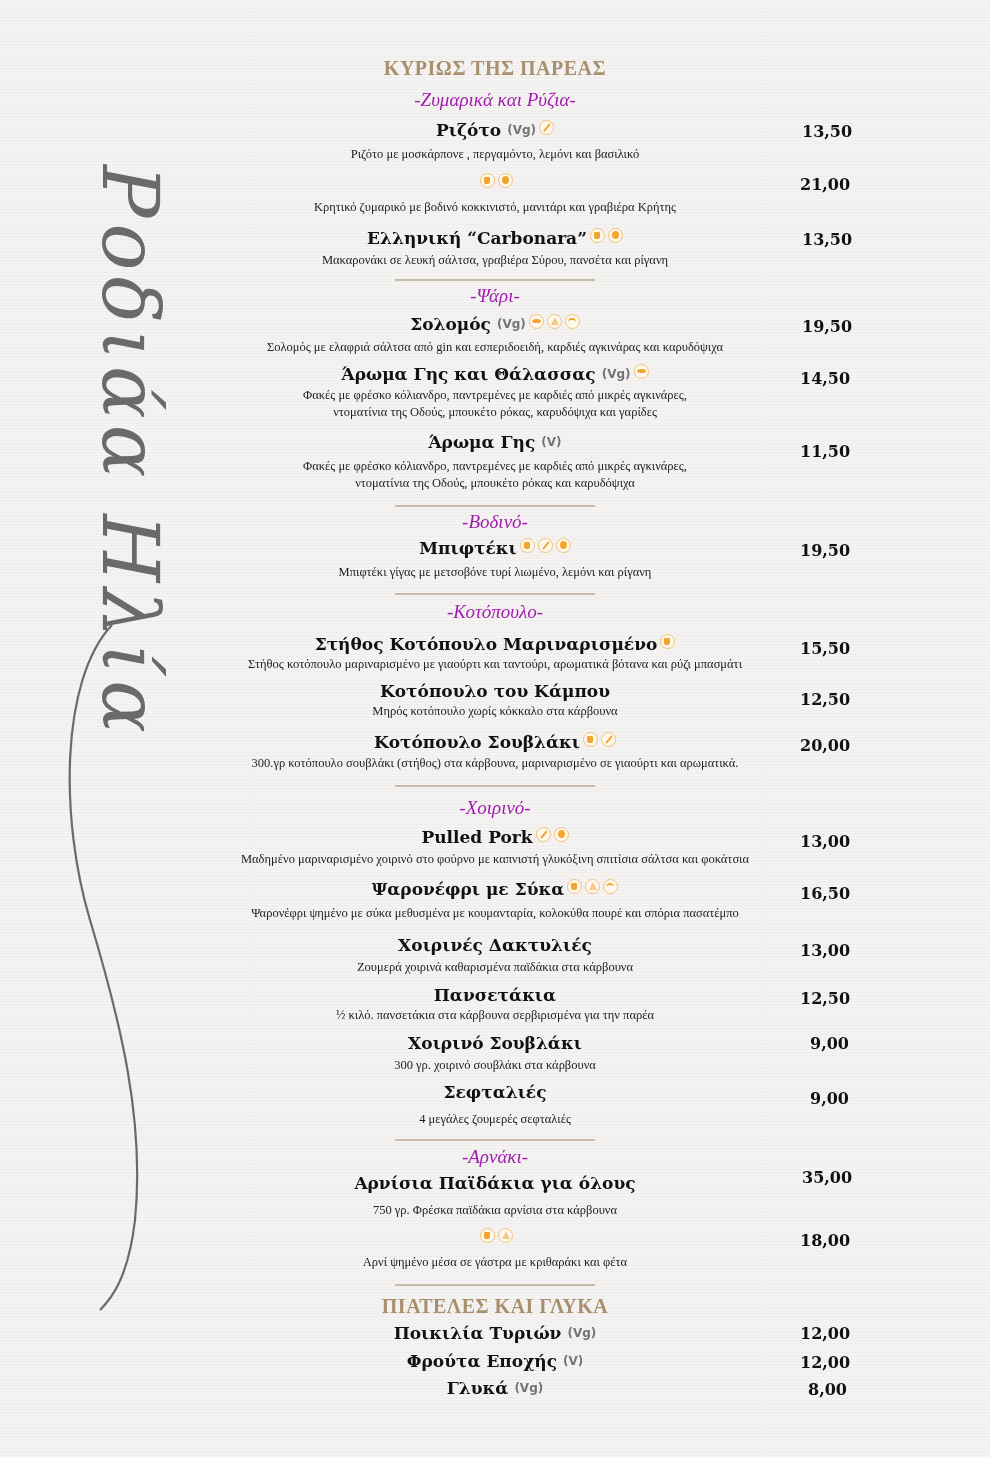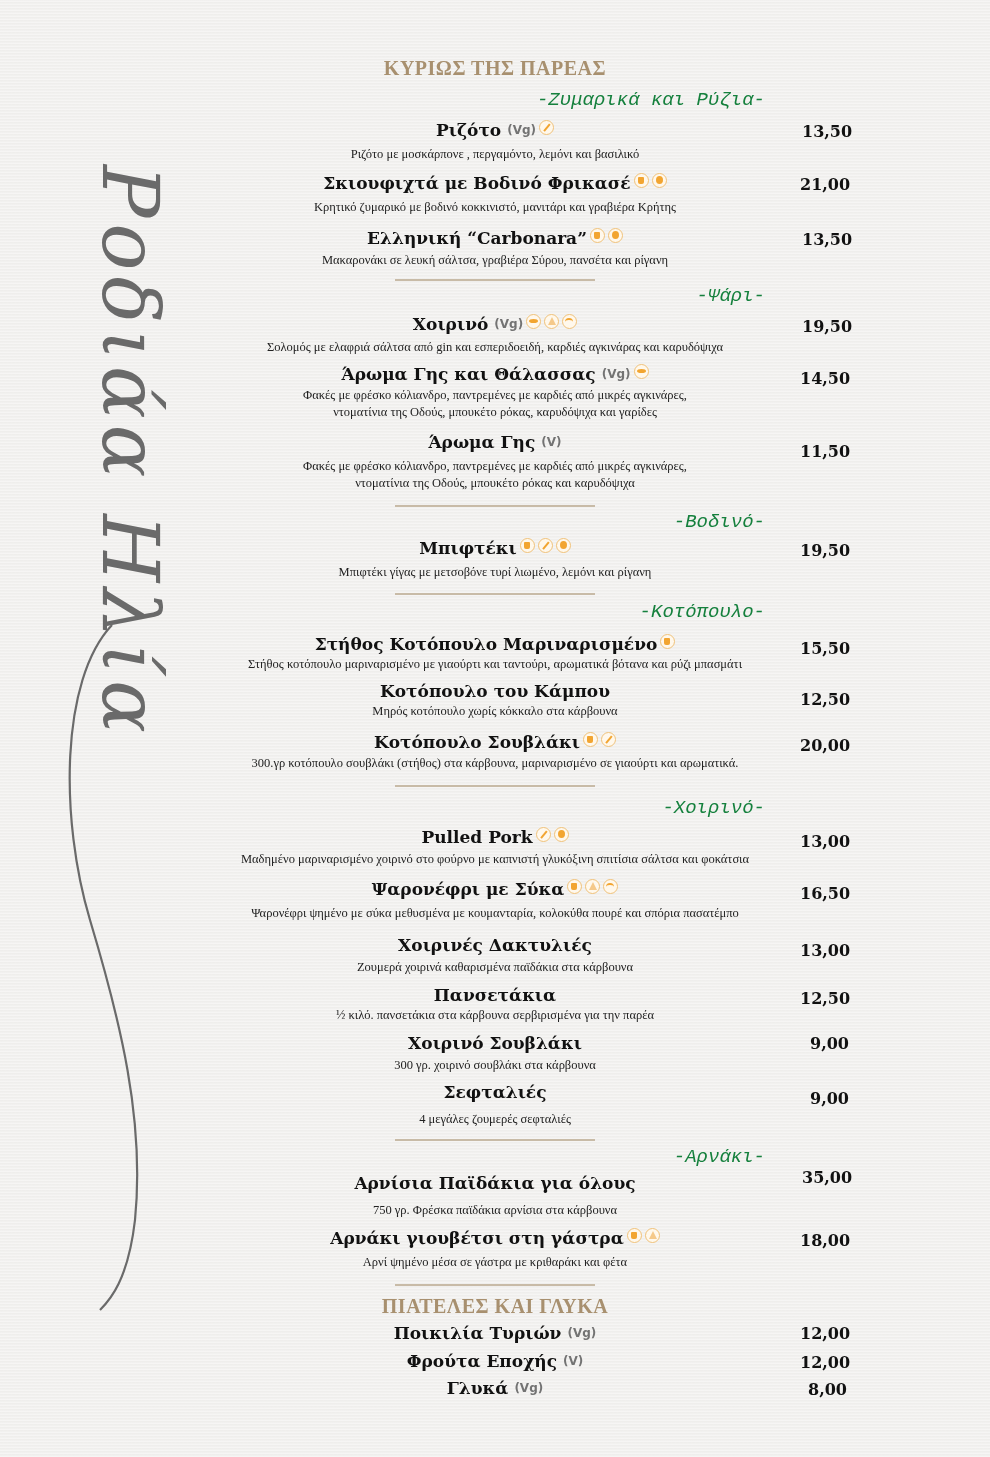--- a/index.html
+++ b/index.html
@@ -13,21 +13,21 @@
   .script{
     position:absolute;left:-150px;top:400px;width:560px;height:90px;
     transform:rotate(90deg);transform-origin:center center;
     font-family:"DejaVu Serif", serif;font-style:italic;font-size:78px;
     color:#6a6a6a;letter-spacing:6px;white-space:nowrap;line-height:90px;
   }
   .swash{position:absolute;left:0;top:600px;}
   .col{position:absolute;left:225px;width:540px;}
   .el{position:absolute;left:0;width:540px;text-align:center;}
   .main-h{font-family:"Liberation Serif", serif;font-weight:bold;font-size:20px;color:#a8906f;letter-spacing:0.5px;}
-  .sub-h{font-family:Liberation Mono, monospace;font-style:italic;font-size:19px;color:#15803d;text-align:right;}
+  .sub-h{font-family:Liberation Serif, serif;font-style:italic;font-size:19px;color:#a21caf;}
   .name{font-family:"DejaVu Serif", serif;font-weight:bold;font-size:17px;color:#111;white-space:nowrap;}
   .desc{font-family:"Liberation Serif", serif;font-size:12.5px;color:#222;line-height:17px;}
   .price{position:absolute;left:795px;width:60px;text-align:left;font-family:"DejaVu Serif", serif;font-weight:bold;font-size:16px;color:#111;}
   .divider{position:absolute;left:170px;width:200px;height:2px;background:#c8bba7;}
   .tag{font-family:"DejaVu Sans", sans-serif;font-size:12px;font-weight:bold;color:#737373;margin-left:6px;vertical-align:2px;}
   .ico{display:inline-block;width:15px;height:15px;border-radius:50%;border:1.5px solid #f0c27a;margin-left:3px;vertical-align:1px;position:relative;box-sizing:border-box;background:#fff8ec;}
   .ico.fill::after{content:"";position:absolute;left:3px;top:2px;width:7px;height:8px;background:#f2a531;border-radius:50%;}
   .ico.cup::after{content:"";position:absolute;left:3px;top:3px;width:6px;height:7px;background:#f2a531;border-radius:1px 1px 2px 2px;}
   .ico.fish::after{content:"";position:absolute;left:2px;top:4px;width:9px;height:4px;background:#f2a531;border-radius:50%;}
   .ico.line::after{content:"";position:absolute;left:6px;top:2px;width:1.5px;height:9px;background:#f2a531;transform:rotate(40deg);}
@@ -43,30 +43,30 @@
 </svg>
 
 <div class="col">
 
   <div class="el main-h" style="top:57px">ΚΥΡΙΩΣ ΤΗΣ ΠΑΡΕΑΣ</div>
 
   <div class="el sub-h" style="top:89px">-Ζυμαρικά και Ρύζια-</div>
   <div class="el name" style="top:120px"><span>Ριζότο</span><span class="tag">(Vg)</span><span class="ico line"></span></div>
   <div class="el desc" style="top:146px">Ριζότο με μοσκάρπονε , περγαμόντο, λεμόνι και βασιλικό</div>
 
-  <div class="el name" style="top:173px"><span>Σκιουφιχτά με Βοδινό Φρικασέ</span><span class="ico cup"></span><span class="ico fill"></span></div>
+  <div class="el name" style="top:173px"><span class="ico cup"></span><span class="ico fill"></span></div>
   <div class="el desc" style="top:199px">Κρητικό ζυμαρικό με βοδινό κοκκινιστό, μανιτάρι  και γραβιέρα Κρήτης</div>
 
   <div class="el name" style="top:228px"><span>Ελληνική “Carbonara”</span><span class="ico cup"></span><span class="ico fill"></span></div>
   <div class="el desc" style="top:252px">Μακαρονάκι σε λευκή σάλτσα, γραβιέρα Σύρου, πανσέτα και ρίγανη</div>
 
   <div class="divider" style="top:279px"></div>
 
   <div class="el sub-h" style="top:285px">-Ψάρι-</div>
-  <div class="el name" style="top:314px"><span>Χοιρινό</span><span class="tag">(Vg)</span><span class="ico fish"></span><span class="ico tri"></span><span class="ico shell"></span></div>
+  <div class="el name" style="top:314px"><span>Σολομός</span><span class="tag">(Vg)</span><span class="ico fish"></span><span class="ico tri"></span><span class="ico shell"></span></div>
   <div class="el desc" style="top:339px">Σολομός με ελαφριά σάλτσα από gin και εσπεριδοειδή, καρδιές αγκινάρας και καρυδόψιχα</div>
 
   <div class="el name" style="top:364px"><span>Άρωμα Γης και Θάλασσας</span><span class="tag">(Vg)</span><span class="ico fish"></span></div>
   <div class="el desc" style="top:387px">Φακές με φρέσκο κόλιανδρο, παντρεμένες με καρδιές από μικρές αγκινάρες,</div>
   <div class="el desc" style="top:404px">ντοματίνια της Οδούς, μπουκέτο ρόκας, καρυδόψιχα και γαρίδες</div>
 
   <div class="el name" style="top:432px"><span>Άρωμα Γης</span><span class="tag">(V)</span></div>
   <div class="el desc" style="top:458px">Φακές με φρέσκο κόλιανδρο, παντρεμένες με καρδιές από μικρές αγκινάρες,</div>
   <div class="el desc" style="top:475px">ντοματίνια της Οδούς, μπουκέτο ρόκας και καρυδόψιχα</div>
 
@@ -108,21 +108,21 @@
 
   <div class="el name" style="top:1082px"><span>Σεφταλιές</span></div>
   <div class="el desc" style="top:1111px">4 μεγάλες ζουμερές σεφταλιές</div>
 
   <div class="divider" style="top:1139px"></div>
 
   <div class="el sub-h" style="top:1146px">-Αρνάκι-</div>
   <div class="el name" style="top:1173px"><span>Αρνίσια Παϊδάκια για όλους</span></div>
   <div class="el desc" style="top:1202px">750 γρ. Φρέσκα παϊδάκια αρνίσια στα κάρβουνα</div>
 
-  <div class="el name" style="top:1228px"><span>Αρνάκι γιουβέτσι στη γάστρα</span><span class="ico cup"></span><span class="ico tri"></span></div>
+  <div class="el name" style="top:1228px"><span class="ico cup"></span><span class="ico tri"></span></div>
   <div class="el desc" style="top:1254px">Αρνί ψημένο μέσα σε γάστρα με κριθαράκι και φέτα</div>
 
   <div class="divider" style="top:1284px"></div>
 
   <div class="el main-h" style="top:1295px">ΠΙΑΤΕΛΕΣ ΚΑΙ ΓΛΥΚΑ</div>
   <div class="el name" style="top:1323px"><span>Ποικιλία Τυριών</span><span class="tag">(Vg)</span></div>
   <div class="el name" style="top:1351px"><span>Φρούτα Εποχής</span><span class="tag">(V)</span></div>
   <div class="el name" style="top:1378px"><span>Γλυκά</span><span class="tag">(Vg)</span></div>
 </div>
 

